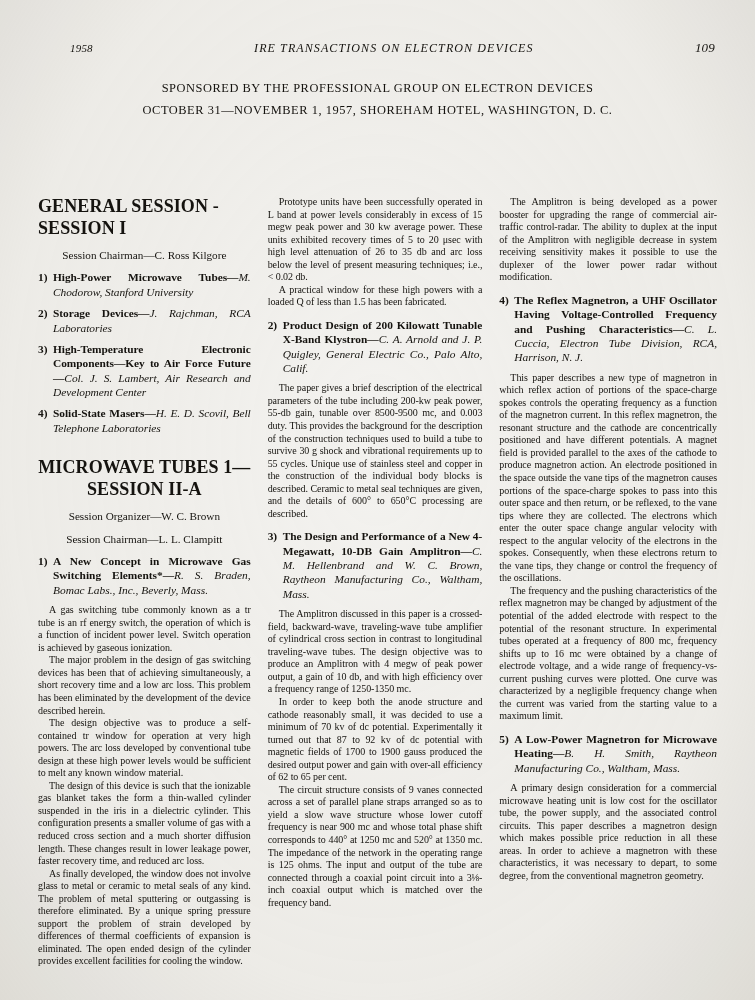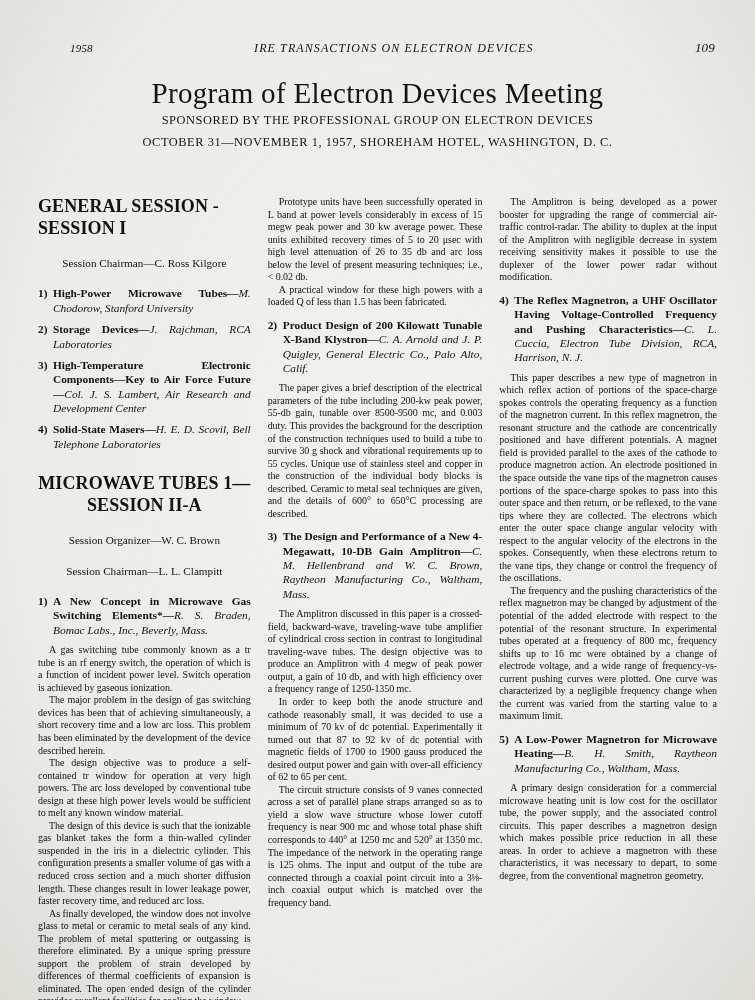--- a/index.html
+++ b/index.html
@@ -66,21 +66,21 @@
   .col.c3{width:218px;}
 
   h2.session{
     font-size:18px;font-weight:bold;text-align:center;
     letter-spacing:.1px;line-height:1.22;margin:0 0 5px 0;
   }
   h2.session.first{text-align:left;margin-bottom:4px;}
   .chair{
     text-align:center;font-size:11.2px;margin:0 0 7px 0;line-height:1.3;
   }
-  .chair div{margin:16px;}
+  .chair div{margin:8px;}
 
   ol.items{list-style:none;margin:0;padding:0;}
   ol.items > li{
     position:relative;
     padding-left:15px;
     margin-bottom:7px;
     font-size:11.4px;
     line-height:1.26;
     text-align:justify;
     font-weight:bold;
@@ -119,21 +119,20 @@
 <div class="page">
 <div class="content">
 
   <div class="runhead">
     <span class="year">1958</span>
     <span class="journal">IRE TRANSACTIONS ON ELECTRON DEVICES</span>
     <span class="pageno">109</span>
   </div>
 
   <div class="masthead">
-    <div class="maintitle">Program of Electron Devices Meeting</div>
     <div class="sponsor">
       <div class="l1">SPONSORED BY THE PROFESSIONAL GROUP ON ELECTRON DEVICES</div>
       <div class="l2">OCTOBER 31—NOVEMBER 1, 1957, SHOREHAM HOTEL, WASHINGTON, D. C.</div>
     </div>
   </div>
 
   <div class="cols">
 
     <div class="col c1">
 

